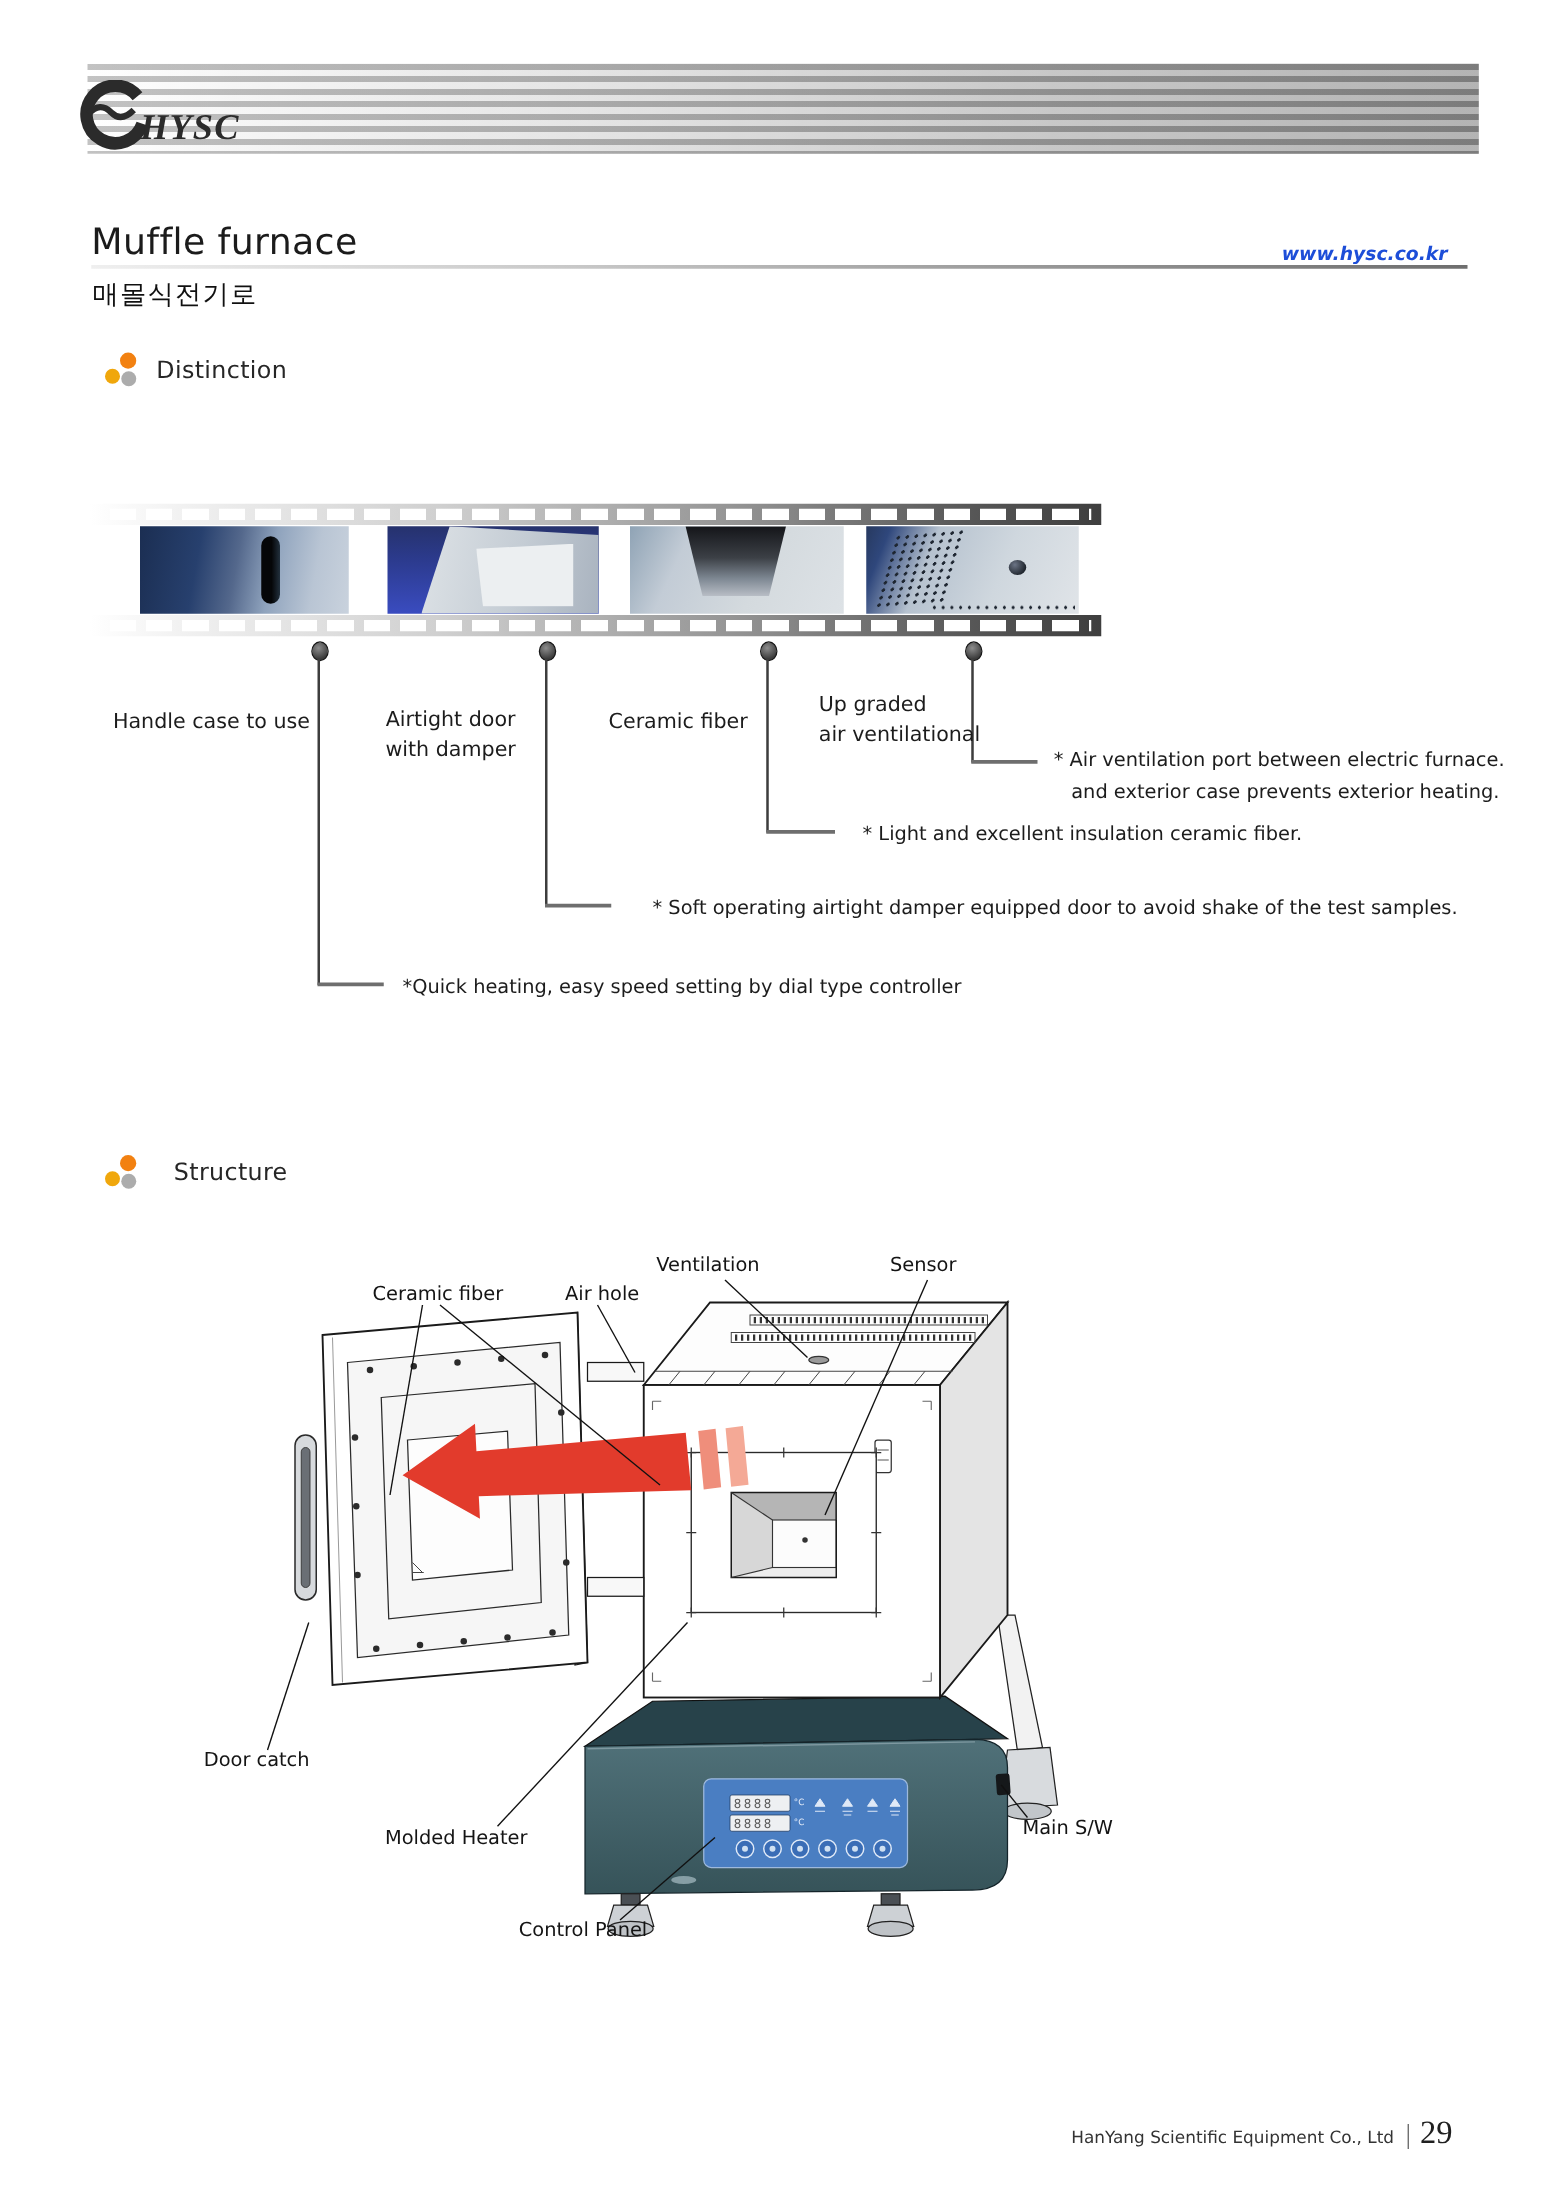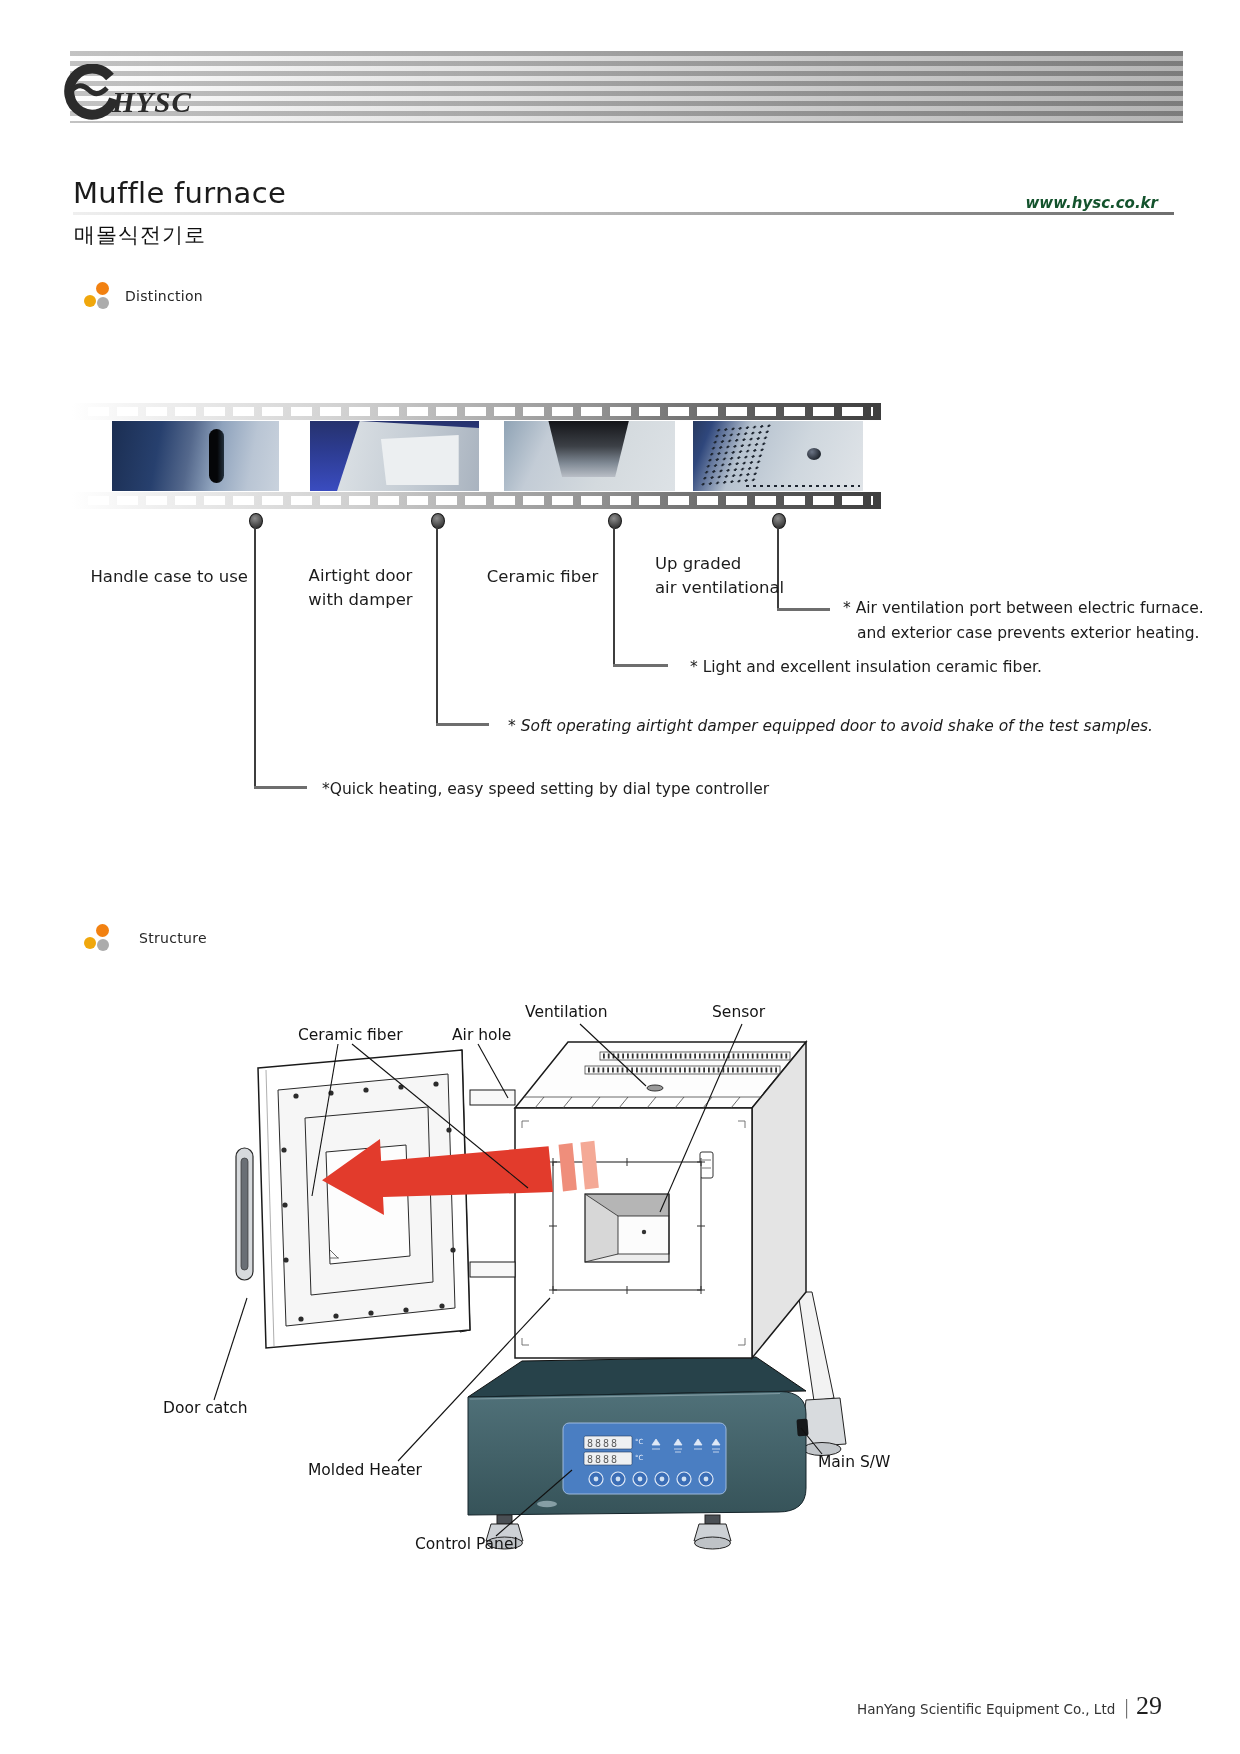--- a/index.html
+++ b/index.html
@@ -9,28 +9,28 @@
   
   .stripe-band{position:absolute;left:70px;top:51px;width:1113px;height:72px;
     background-image:
       repeating-linear-gradient(to bottom, rgba(96,96,96,.38) 0 5px, rgba(255,255,255,.34) 5px 10px),
       linear-gradient(to right,#ffffff 0%,#f0f0f0 12%,#d4d4d4 38%,#ababab 70%,#8d8d8d 100%);}
   .logo{position:absolute;left:58px;top:64px;display:flex;align-items:flex-end;}
   .logo-text{font-family:"Liberation Serif",serif;font-style:italic;font-weight:bold;
     font-size:29px;color:#2b2b2b;letter-spacing:1px;margin-left:-8px;margin-bottom:3px;}
 
   .page-title{position:absolute;left:73px;top:176px;font-size:29px;color:#1b1b1b;letter-spacing:.3px;}
-  .website{position:absolute;right:66px;top:194px;font-size:15px;font-style:italic;font-weight:bold;color:#14532d;text-align:center;}
+  .website{position:absolute;right:66px;top:194px;font-size:15px;font-style:italic;font-weight:bold;color:#1d4ed8;text-align:center;}
   .title-rule{position:absolute;left:73px;top:212px;width:1101px;height:3px;
     background:linear-gradient(to right,#efefef,#c8c8c8 35%,#9d9d9d 65%,#6e6e6e 100%);}
   .kr-subtitle{position:absolute;left:74px;top:221px;font-size:21px;color:#101010;letter-spacing:1px;}
 
   
   .sec-head{position:absolute;display:flex;align-items:center;gap:13px;}
-  .sec-label{font-size:14px;color:#262626;letter-spacing:.3px;}
+  .sec-label{font-size:19px;color:#262626;letter-spacing:.3px;}
   .tridots{position:relative;width:28px;height:28px;}
   .tridots i{position:absolute;border-radius:50%;display:block;}
   .d1{left:12px;top:0;width:13px;height:13px;background:#F28111;}
   .d2{left:0;top:13px;width:12px;height:12px;background:#F0A70C;}
   .d3{left:13px;top:15px;width:12px;height:12px;background:#ACACAC;}
 
   
   .film-band{position:absolute;left:72px;width:809px;height:17px;
     background:linear-gradient(to right,#ffffff 0%,#f0f0f0 10%,#cfcfcf 35%,#919191 65%,#5b5b5b 85%,#3e3e3e 100%);}
   .film-band::after{content:"";position:absolute;left:16px;right:8px;top:4px;bottom:4px;
@@ -153,21 +153,21 @@
     <div>air ventilational</div>
   </div>
 
   <div class="note" style="left:843px;top:596px;">
     <div>* Air ventilation port between electric furnace.</div>
     <div class="indent">and exterior case prevents exterior heating.</div>
   </div>
   <div class="note" style="left:690px;top:655px;">
     <span>* Light and excellent insulation ceramic fiber.</span>
   </div>
-  <div class="note" style="left:508px;top:714px;font-style:italic;">
+  <div class="note" style="left:522px;top:714px;">
     <span>* Soft operating airtight damper equipped door to avoid shake of the test samples.</span>
   </div>
   <div class="note" style="left:322px;top:777px;">
     <span>*Quick heating, easy speed setting by dial type controller</span>
   </div>
 
   <div class="sec-head" style="left:84px;top:924px;gap:27px;">
     <span class="tridots">
         <i class="d1"></i>
         <i class="d2"></i>

